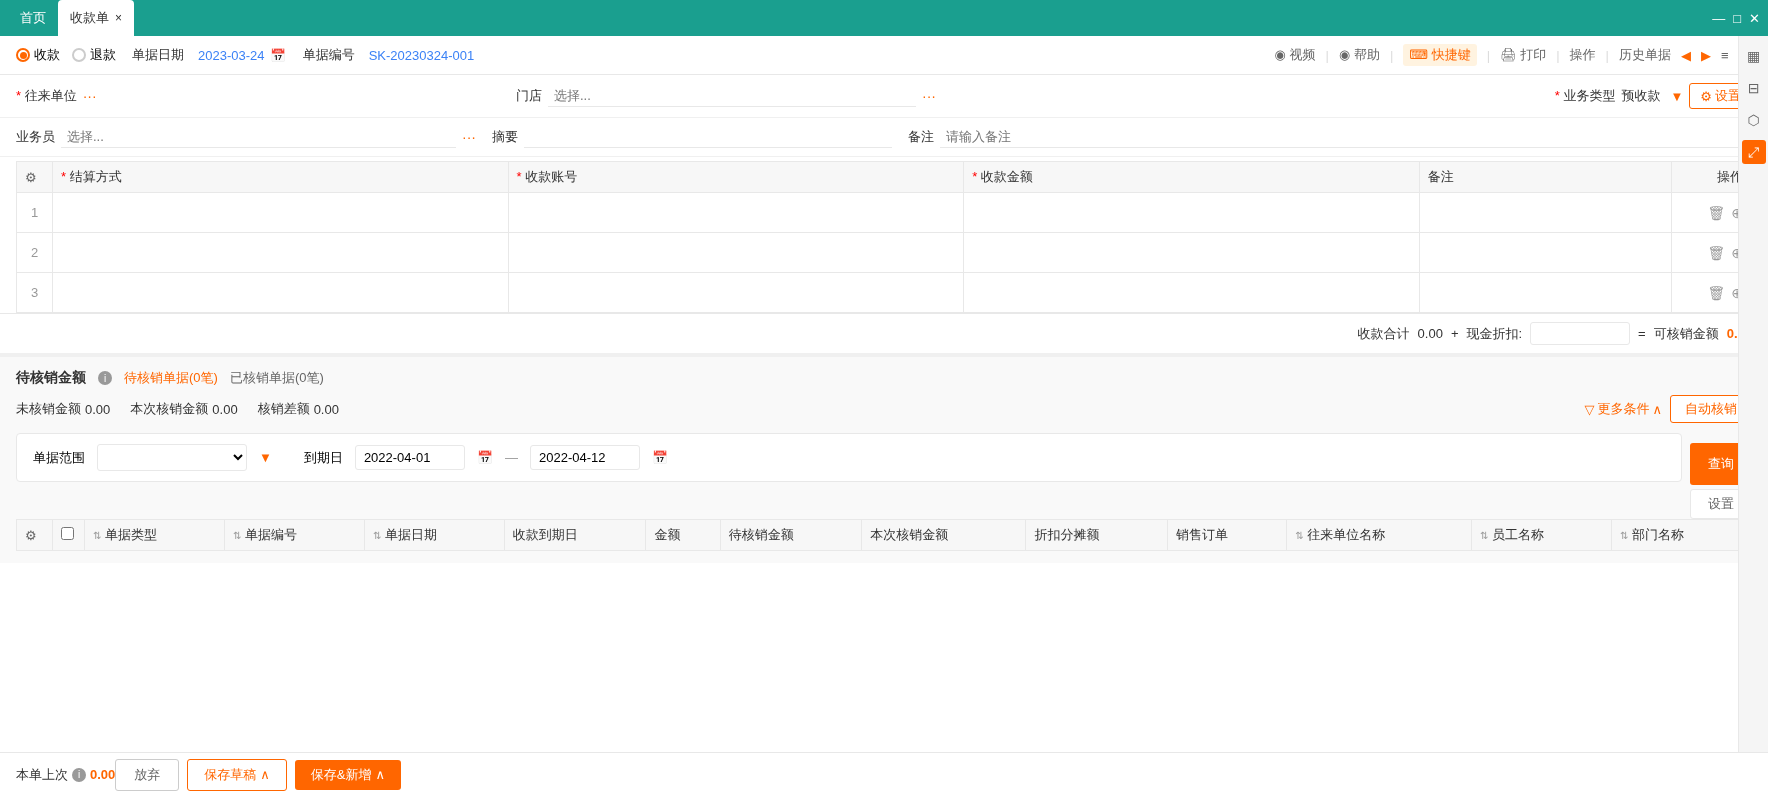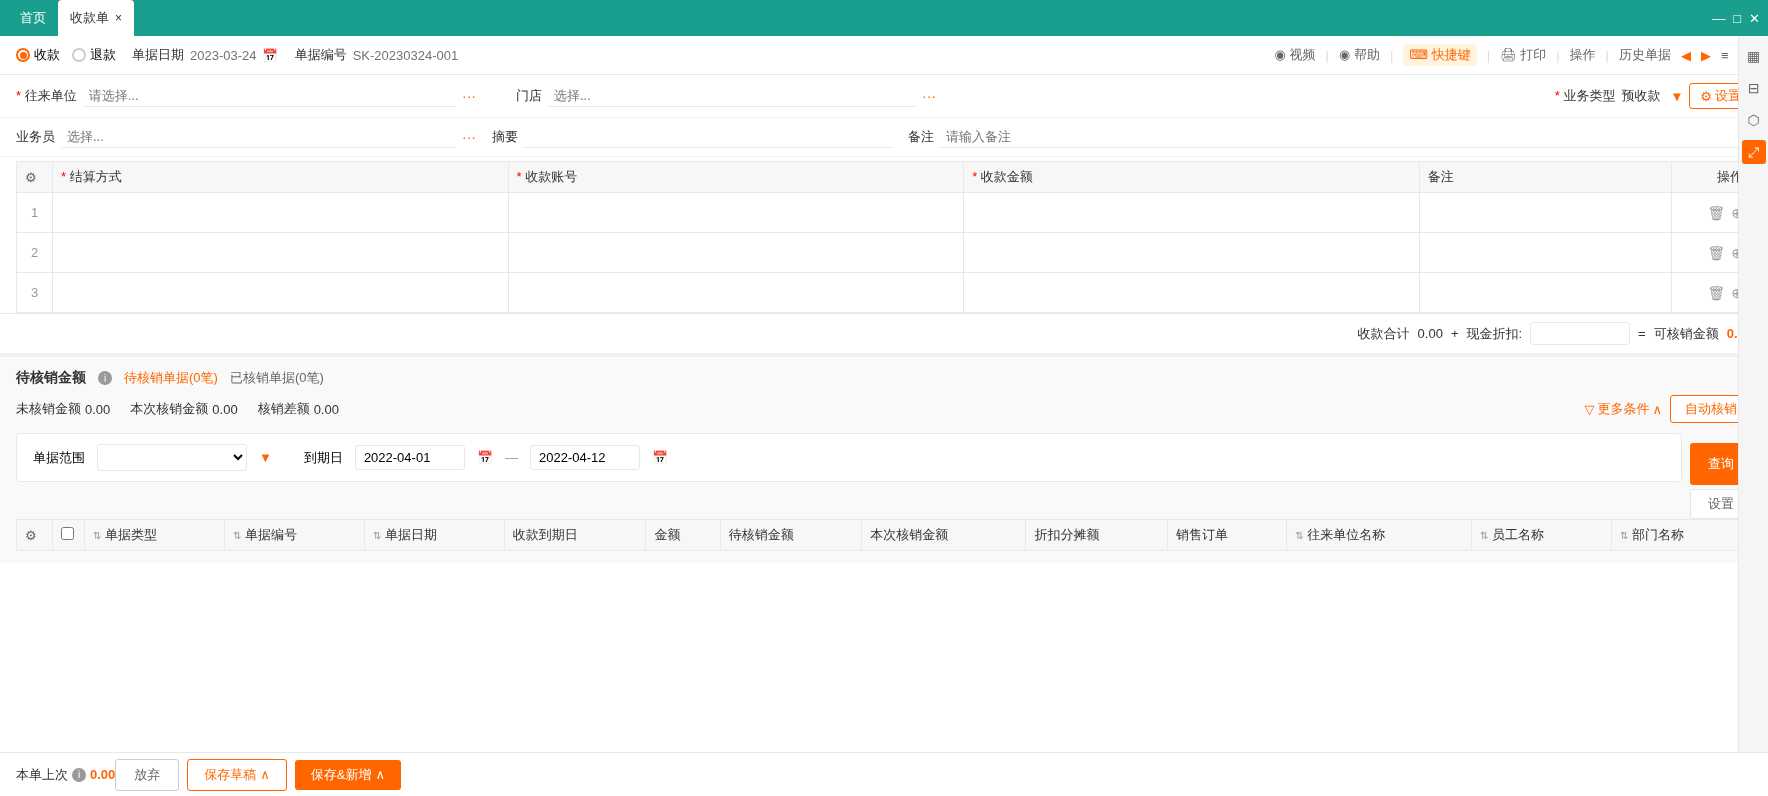--- a/index.html
+++ b/index.html
@@ -65,21 +65,21 @@
     .radio-circle {
       width: 14px; height: 14px; border-radius: 50%; border: 2px solid #ccc;
       display: flex; align-items: center; justify-content: center;
     }
     .radio-circle.checked { border-color: #f60; }
     .radio-circle.checked::after {
       content: ''; width: 7px; height: 7px; border-radius: 50%; background: #f60;
     }
     .form-field { display: flex; align-items: center; gap: 6px; }
     .form-label { color: #333; white-space: nowrap; }
-    .form-value { color: #737373; }
+    .form-value { color: #3b82f6; margin-left: 8px; }
     .date-icon { color: #f60; cursor: pointer; }
     .header-actions { margin-left: auto; display: flex; align-items: center; gap: 10px; color: #666; font-size: 12px; }
     .header-actions span { cursor: pointer; display: flex; align-items: center; gap: 2px; }
     .separator { color: #ddd; }
 
     
     .fields-row {
       display: flex;
       align-items: center;
       padding: 8px 16px;
@@ -420,21 +420,20 @@
       <span style="cursor:pointer;color:#f60">◀</span>
       <span style="cursor:pointer;color:#f60">▶</span>
       <span style="cursor:pointer;color:#666">≡</span>
       <span style="cursor:pointer;color:#f60;font-size:16px">⊞</span>
     </div>
   </div>
 
   <div class="fields-row">
     <div class="field-group" style="max-width:460px">
       <span class="required-label form-label">往来单位</span>
-      <input class="field-input" type="text" placeholder="请选择..." style="">
       <span class="more-btn">···</span>
     </div>
     <div class="field-group" style="max-width:420px;margin-left:40px">
       <span class="form-label">门店</span>
       <input class="field-input" type="text" placeholder="选择..." style="">
       <span class="more-btn">···</span>
     </div>
     <div class="business-type-group">
       <span class="required-label form-label">业务类型</span>
       <span style="color:#333;margin-right:4px">预收款</span>

